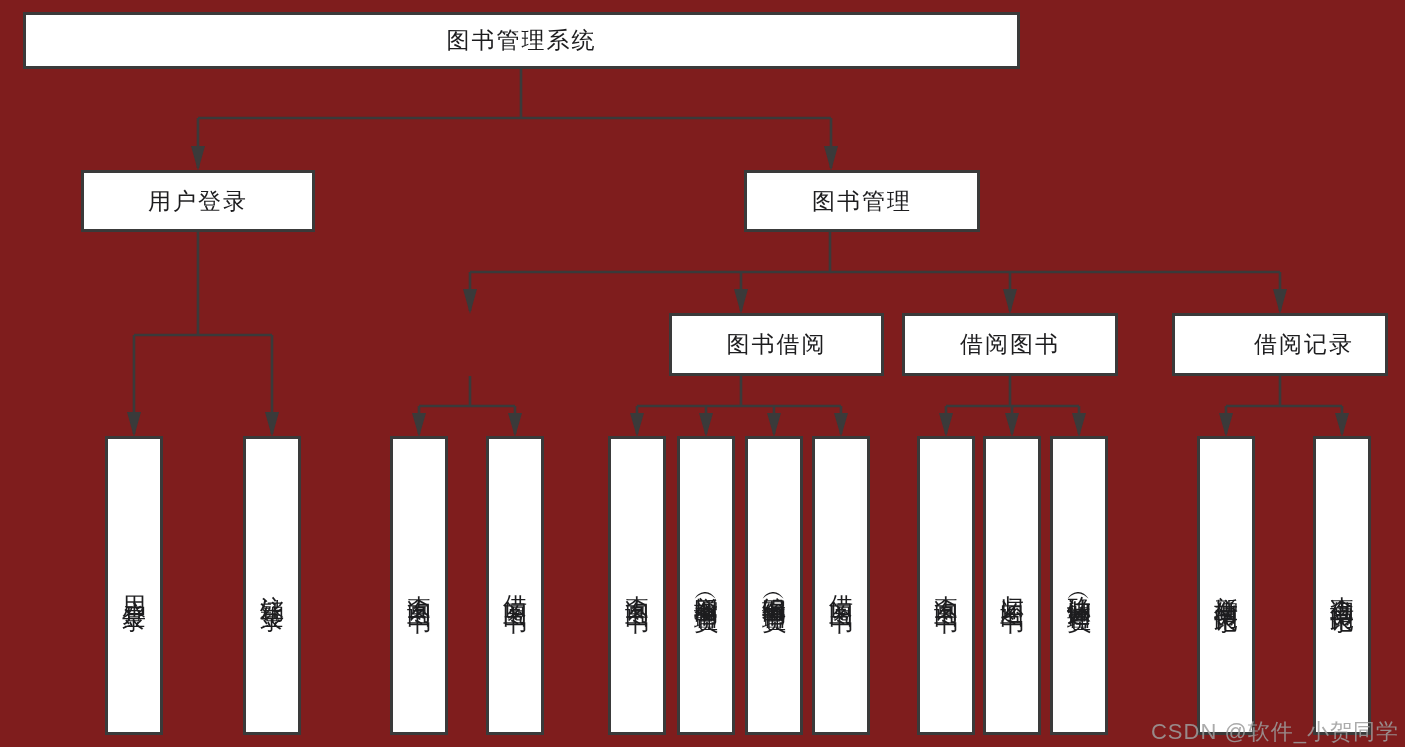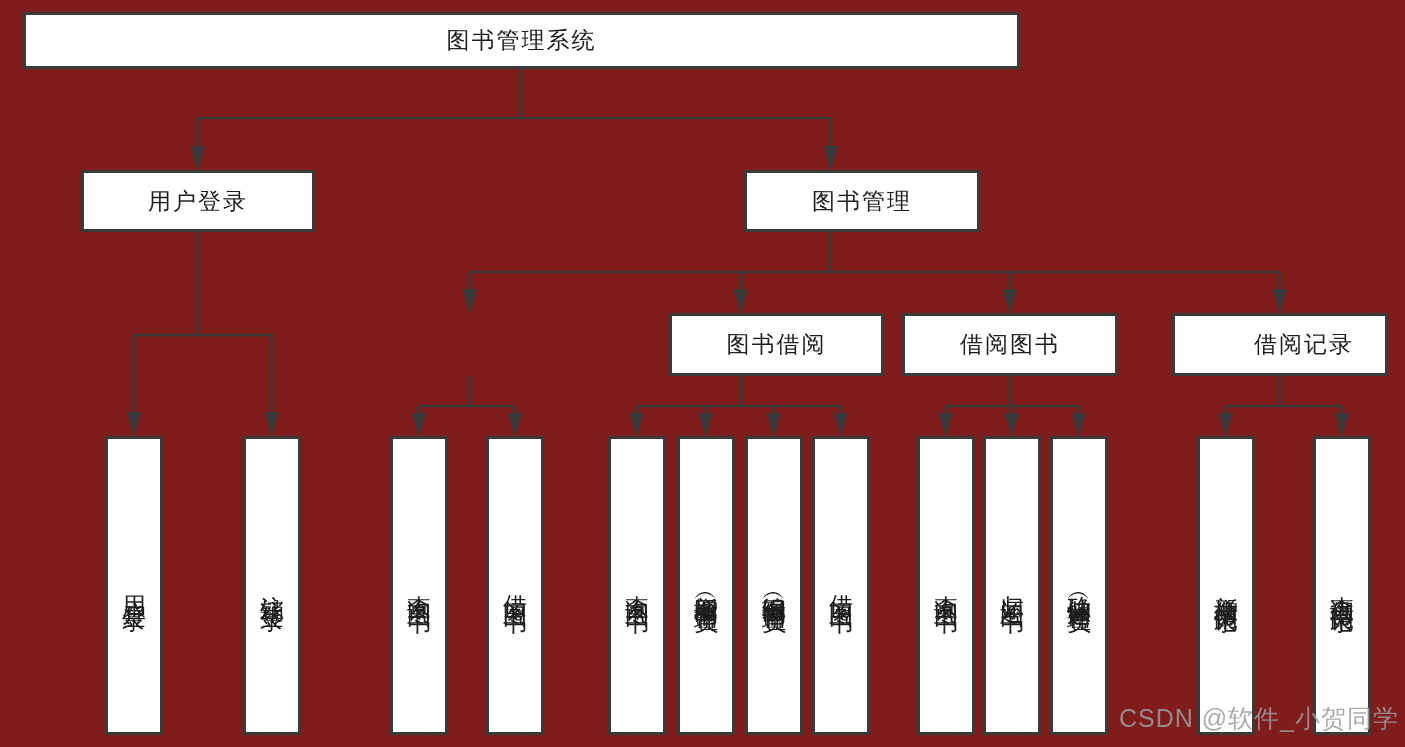--- a/index.html
+++ b/index.html
@@ -39,23 +39,23 @@
     height: 299px;
     font-size: 24px;
     letter-spacing: 5px;
     writing-mode: vertical-rl;
     text-orientation: mixed;
     line-height: 1;
   }
   .watermark {
     position: absolute;
     right: 6px;
-    bottom: 12px;
+    bottom: 0;
     z-index: 3;
-    font-size: 25px;
+    font-size: 22px;
     color: #9d9d9d;
     opacity: 0.85;
     letter-spacing: 1px;
     pointer-events: none;
     white-space: nowrap;
   }
   
   #n-root   { left: 23px;  top: 12px;  width: 997px; height: 57px; }
   #n-login  { left: 81px;  top: 170px; width: 234px; height: 62px; }
   #n-mgmt   { left: 744px; top: 170px; width: 236px; height: 62px; }

